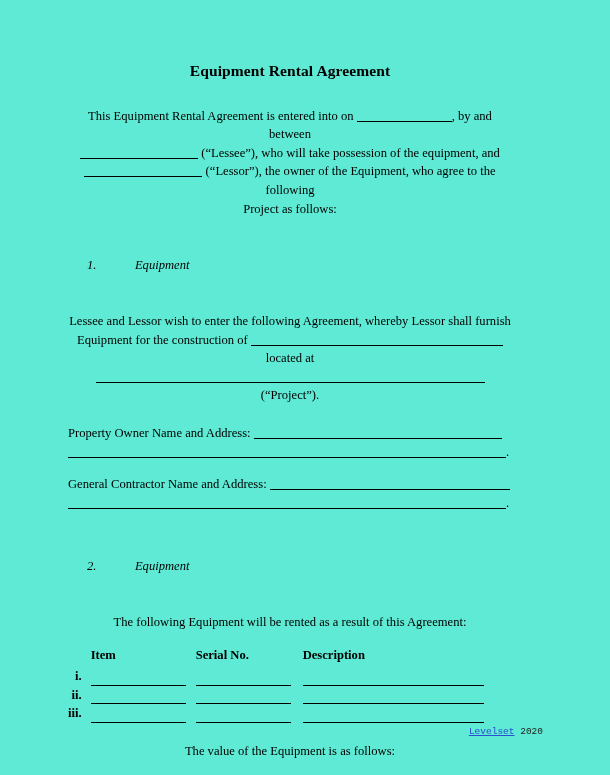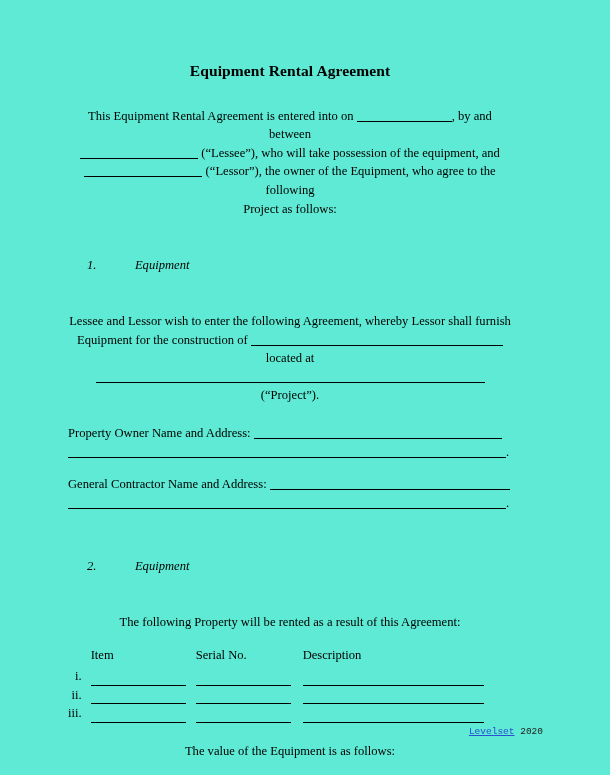--- a/index.html
+++ b/index.html
@@ -81,21 +81,21 @@
 
   
   .tbl {
     font-size: 12.6px;
     line-height: 18.6px;
     border-collapse: collapse;
     margin: 0;
   }
   .tbl td, .tbl th {
     padding: 0;
-    font-weight: normal;
+    font-weight: bold;
     text-align: left;
     vertical-align: bottom;
   }
   .tbl .hdr td {
     padding-bottom: 3px;
   }
   .tbl .rn {
     text-align: right;
     padding-right: 9px;
     white-space: nowrap;
@@ -177,21 +177,21 @@
     </div>
 
     <div class="gap-lg"></div>
 
     <div class="section-head">
       <span class="section-num">2.</span><span>Equipment</span>
     </div>
 
     <div class="gap-md"></div>
 
-    <div class="para">The following Property will be rented as a result of this Agreement:</div>
+    <div class="para">The following Equipment will be rented as a result of this Agreement:</div>
 
     <div class="gap-sm"></div>
 
     <table class="tbl">
       <tbody>
           <tr class="hdr">
         <td class="rn"></td>
         <td style="width:105px">Item</td>
         <td style="width:107px">Serial No.</td>
         <td style="width:190px">Description</td>

